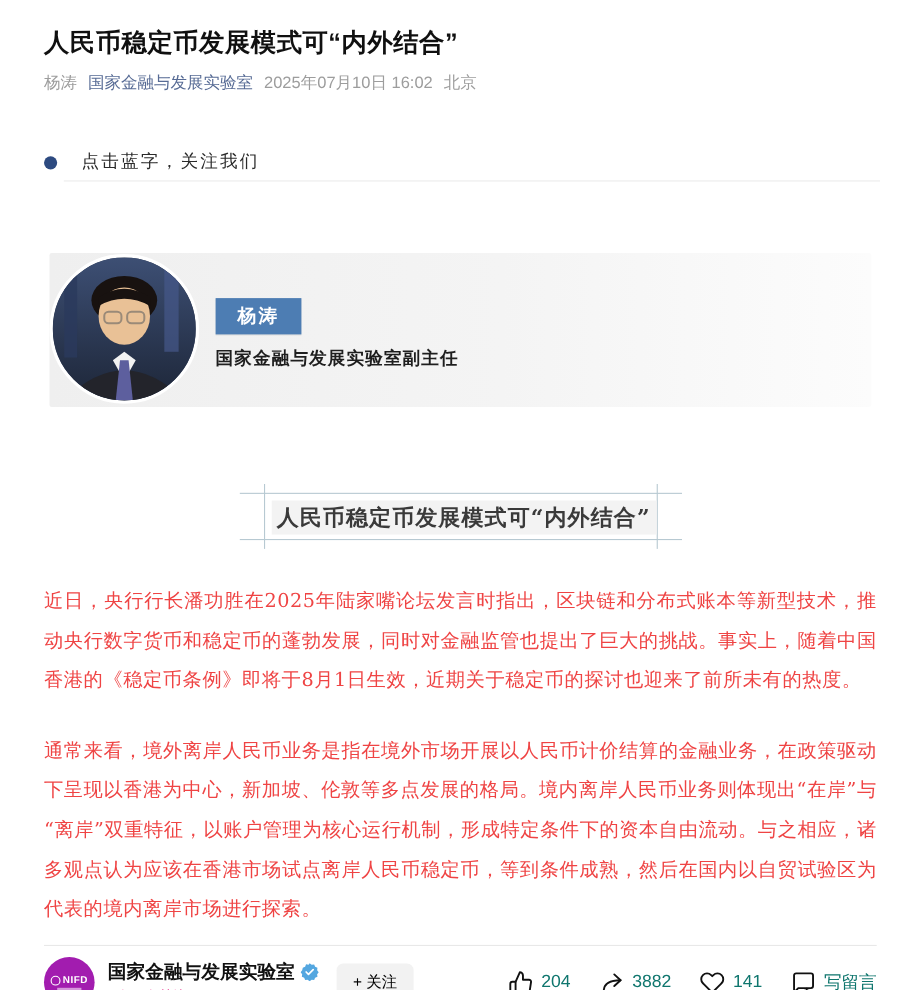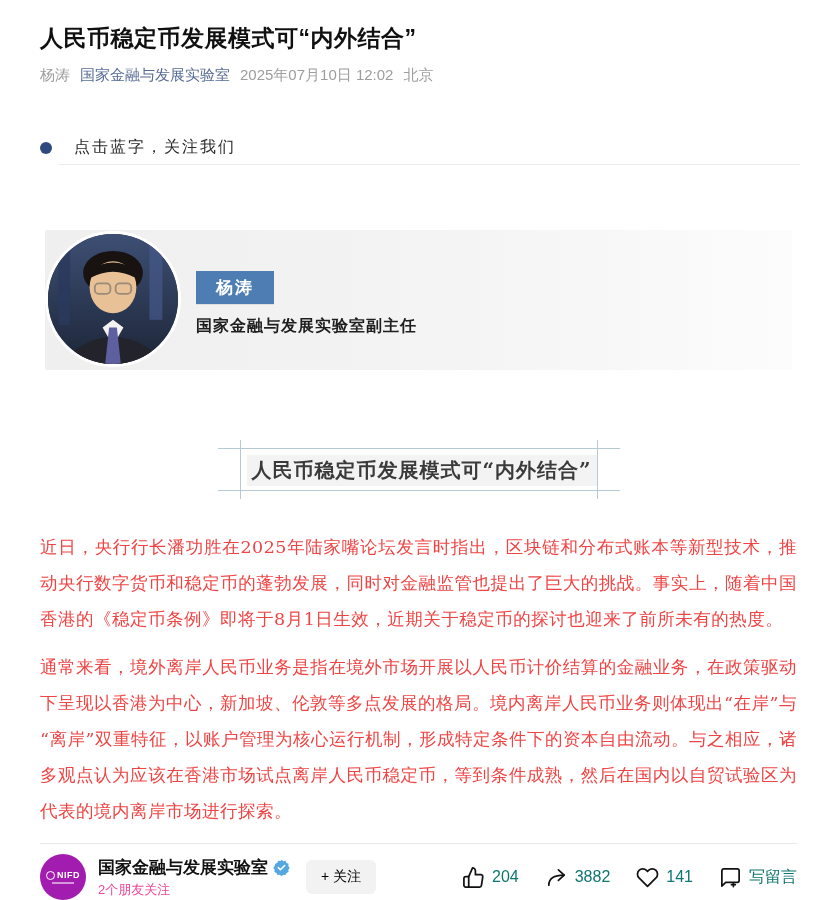--- a/index.html
+++ b/index.html
@@ -132,21 +132,21 @@
   
   .body-paragraph {
     font-family: "DejaVu Serif", "Liberation Serif", serif;
     font-size: 17.5px;
     line-height: 36px;
     color: #ef4444;
     text-align: justify;
     letter-spacing: 0.5px;
   }
   .body-paragraph.first { margin-top: 38px; }
-  .body-paragraph.second { margin-top: 12px; }
+  .body-paragraph.second { margin-top: 28px; }
 
   
   .footer-divider {
     margin-top: 14px;
     height: 1px;
     background: #e8e8e8;
   }
   .footer-bar {
     margin-top: 0;
     height: 66px;
@@ -205,21 +205,21 @@
 </head>
 <body>
 
 <div class="page">
 
   <h1 class="article-title">人民币稳定币发展模式可“内外结合”</h1>
 
   <div class="meta-row">
     <span>杨涛</span>
     <span class="meta-account">国家金融与发展实验室</span>
-    <span>2025年07月10日 12:02</span>
+    <span>2025年07月10日 16:02</span>
     <span>北京</span>
   </div>
 
   <div class="banner-row">
     <span class="banner-dot"></span>
     <span class="banner-text">点击蓝字，关注我们</span>
   </div>
   <div class="banner-divider"></div>
 
   <div class="author-card">

